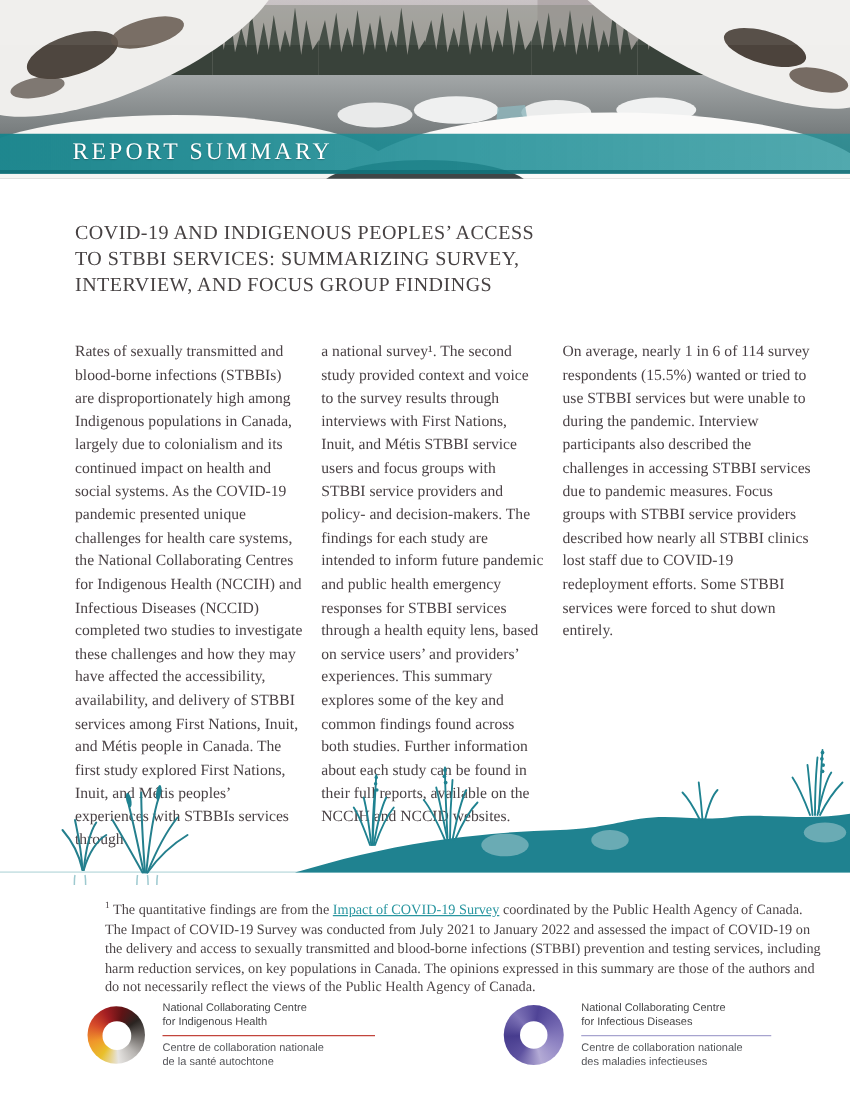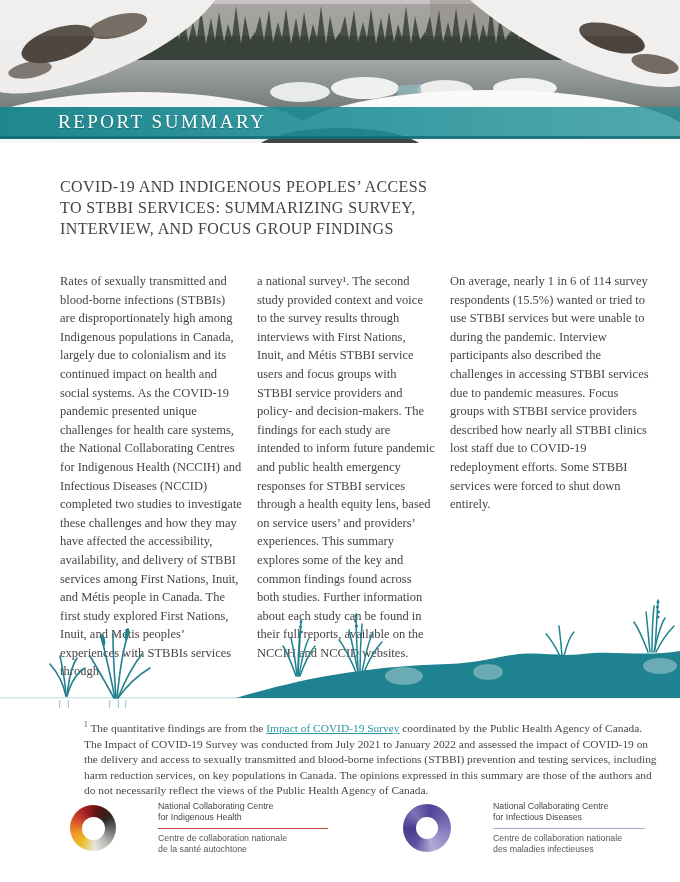--- a/index.html
+++ b/index.html
@@ -64,21 +64,21 @@
     width:46px; height:46px;
     background:conic-gradient(from 215deg, #e9c02b, #f0962b, #d74b2a, #a31e22, #5f1315, #2a2421, #6f6b68, #b9b6b3, #e6e4e1, #e9c02b);
   }
   .swirl-nccih::after { content:""; position:absolute; inset:12px 11px 11px 12px; background:#fff; border-radius:50%; }
   .swirl-nccid {
     width:48px; height:48px;
     background:conic-gradient(from 10deg, #4f4396, #6f63ae, #9throw186c4, #4f4396);
     background:conic-gradient(from 10deg, #4f4396, #6f63ae, #9186c4, #b3aad5, #5e52a0, #473c8e, #7d72b6, #4f4396);
   }
   .swirl-nccid::after { content:""; position:absolute; inset:13px; background:#fff; border-radius:50%; }
-  .logo-text { font-family:"Liberation Sans", sans-serif; font-size:8.8px; line-height:1.3; color:#55565a;margin-left:28px; }
+  .logo-text { font-family:"Liberation Sans", sans-serif; font-size:8.8px; line-height:1.3; color:#55565a; }
   .logo-text .en { color:#474749; }
   .divider { border:none; border-top:1px solid #c2453c; margin:4px 0; }
   .divider-purple { border-top:1px solid #a7a4cf; }
   .lt-nccih { width:170px; }
   .lt-nccid { width:152px; }
 </style>
 </head>
 <body>
 
 <div id="page">

